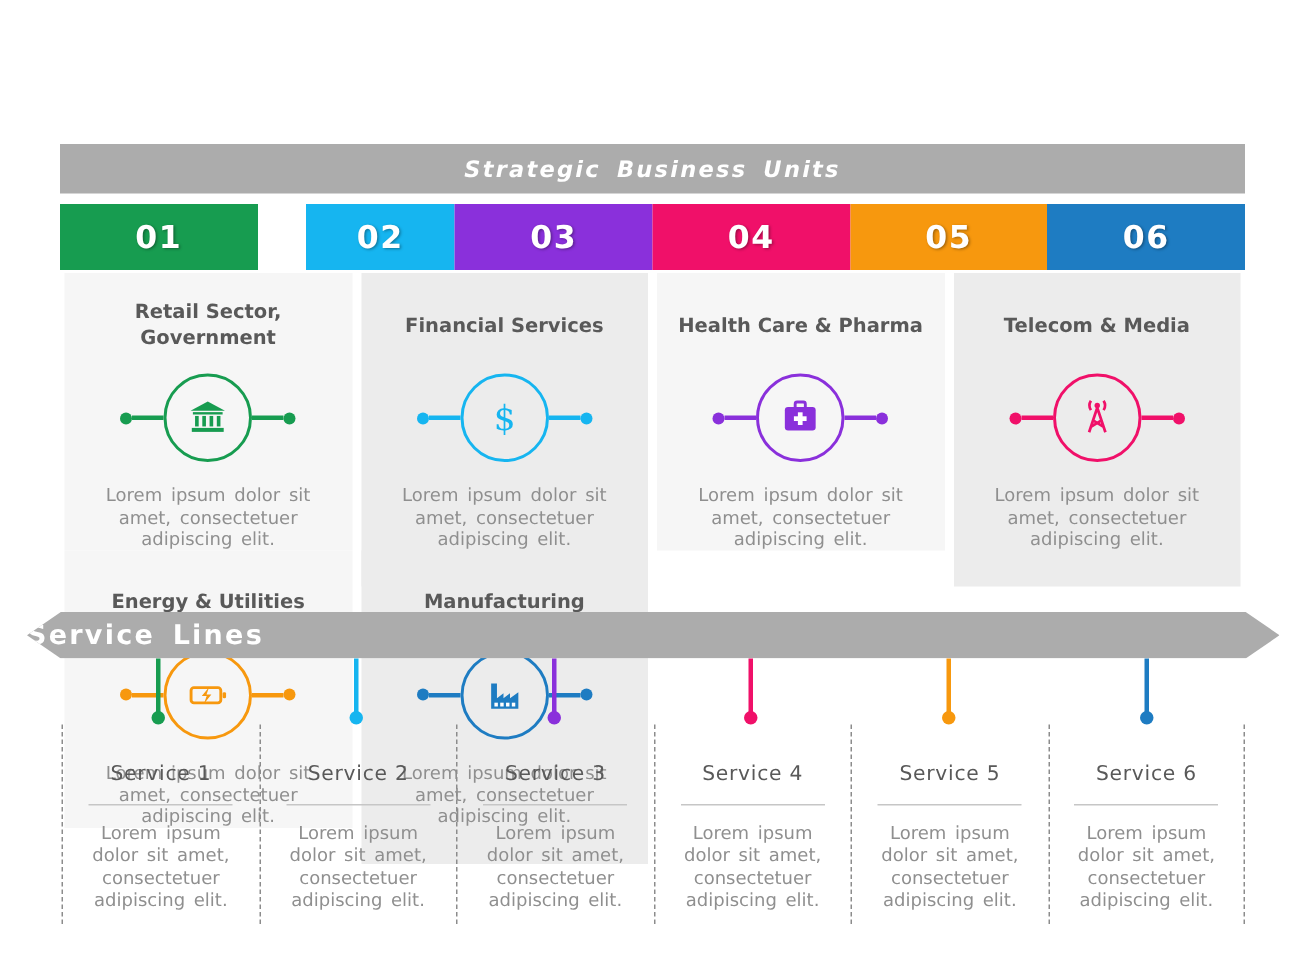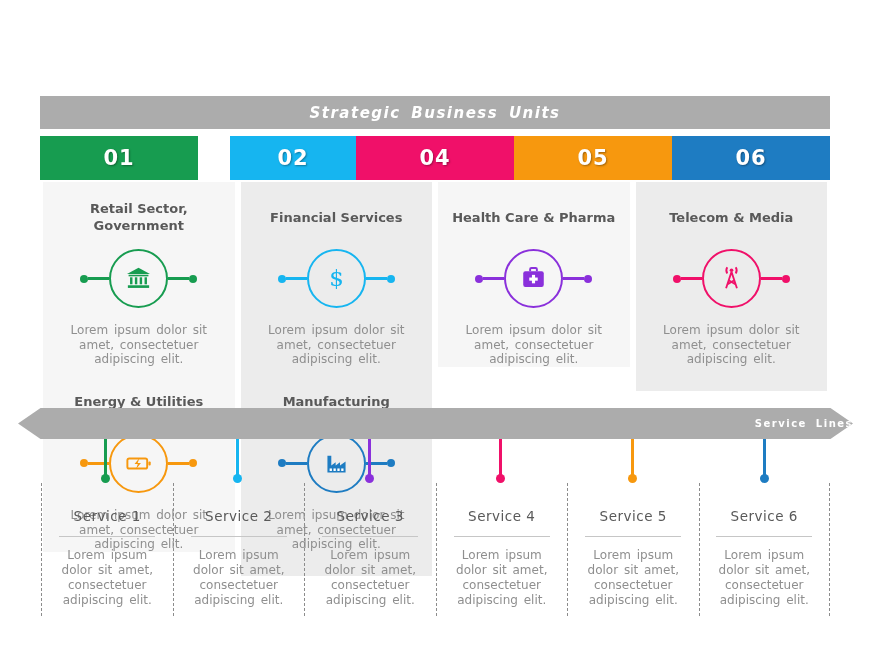--- a/index.html
+++ b/index.html
@@ -11,21 +11,21 @@
     position:absolute;left:40px;top:24px;margin:0;
     font-size:34px;font-weight:400;color:var(--title-text);letter-spacing:1px;
   }
   
   .sbu-banner{
     position:absolute;left:40px;top:96px;width:790px;height:33px;
     background:var(--banner);display:flex;align-items:center;justify-content:center;
     color:#fff;font-weight:bold;font-size:15px;letter-spacing:1.5px;word-spacing:4px;font-style:italic;
   }
   
-  .bars{position:absolute;left:40px;top:136px;width:790px;height:44px;display:grid;grid-template-columns:repeat(5,1fr);}
+  .bars{position:absolute;left:40px;top:136px;width:790px;height:44px;display:grid;grid-template-columns:repeat(6,1fr);}
   .bar{display:flex;align-items:center;justify-content:center;}
   .bar-num{color:#fff;font-weight:bold;font-size:21px;letter-spacing:1px;text-shadow:1px 1px 2px rgba(0,0,0,.35);}
   
   .panels{position:absolute;left:40px;top:182px;width:790px;height:213px;display:grid;grid-template-columns:repeat(4,1fr);}
   .panel{margin:0 3px;padding:18px 9px 0;text-align:center;background:var(--panel-light);}
   .panel:nth-child(even){background:var(--panel-dark);height:calc(100% + 6px);}
   .panel-title{
     margin:0;min-height:36px;display:flex;align-items:center;justify-content:center;
     font-size:13px;line-height:1.3;font-weight:bold;color:var(--heading-text);
   }
@@ -35,22 +35,22 @@
   .icon-circle{
     width:55px;height:55px;border:2.5px solid currentColor;border-radius:50%;
     display:flex;align-items:center;justify-content:center;flex:none;background:transparent;
   }
   .icon-circle svg{width:29px;height:29px;display:block;}
   .panel-desc{margin:0;font-size:12px;line-height:1.22;color:var(--body-text);word-spacing:2px;}
   
   .service-banner{
     position:absolute;left:18px;top:408px;width:835px;height:31px;background:var(--banner);
     clip-path:polygon(2.7% 0,97.3% 0,100% 50%,97.3% 100%,2.7% 100%,0 50%);
-    display:flex;align-items:center;justify-content:flex-end;
-    color:#fff;font-weight:bold;font-size:10px;letter-spacing:1.5px;word-spacing:4px;
+    display:flex;align-items:center;justify-content:flex-start;
+    color:#fff;font-weight:bold;font-size:18px;letter-spacing:1.5px;word-spacing:4px;
   }
   
   .droplines{position:absolute;left:40px;top:439px;width:790px;height:46px;display:grid;grid-template-columns:repeat(6,1fr);}
   .dropline{display:flex;flex-direction:column;align-items:center;}
   .drop-stem{width:3px;height:36px;background:currentColor;}
   .drop-dot{width:9px;height:9px;border-radius:50%;background:currentColor;margin-top:-1px;}
   
   .services{position:absolute;left:41px;top:483px;width:789px;height:133px;display:grid;grid-template-columns:repeat(6,1fr);}
   .service{border-left:1px dashed #8c8c8c;text-align:center;padding-top:13px;}
   .service:last-child{border-right:1px dashed #8c8c8c;}
@@ -67,20 +67,23 @@
     <span>Strategic Business Units</span>
   </div>
 
   <div class="bars" id="bars">
       <div class="bar" style="background: rgb(23, 156, 80);">
         <span class="bar-num">01</span>
       </div>
       <div class="bar" style="background: rgb(22, 181, 240); margin-left: 32px;">
         <span class="bar-num">02</span>
       </div>
+      <div class="bar" style="background: rgb(138, 48, 219);">
+        <span class="bar-num">03</span>
+      </div>
       <div class="bar" style="background: rgb(240, 16, 105);">
         <span class="bar-num">04</span>
       </div>
       <div class="bar" style="background: rgb(247, 152, 14);">
         <span class="bar-num">05</span>
       </div>
       <div class="bar" style="background: rgb(30, 124, 194);">
         <span class="bar-num">06</span>
       </div>
     </div>

